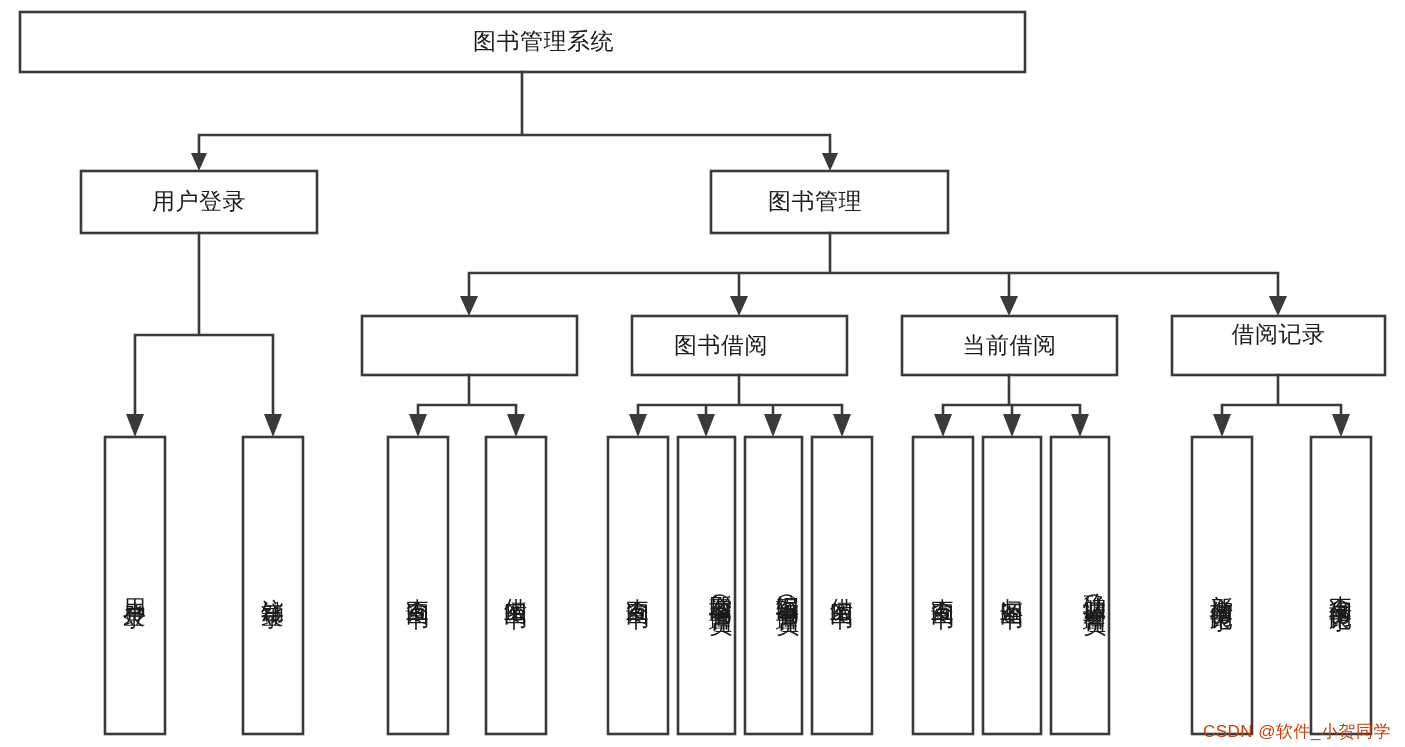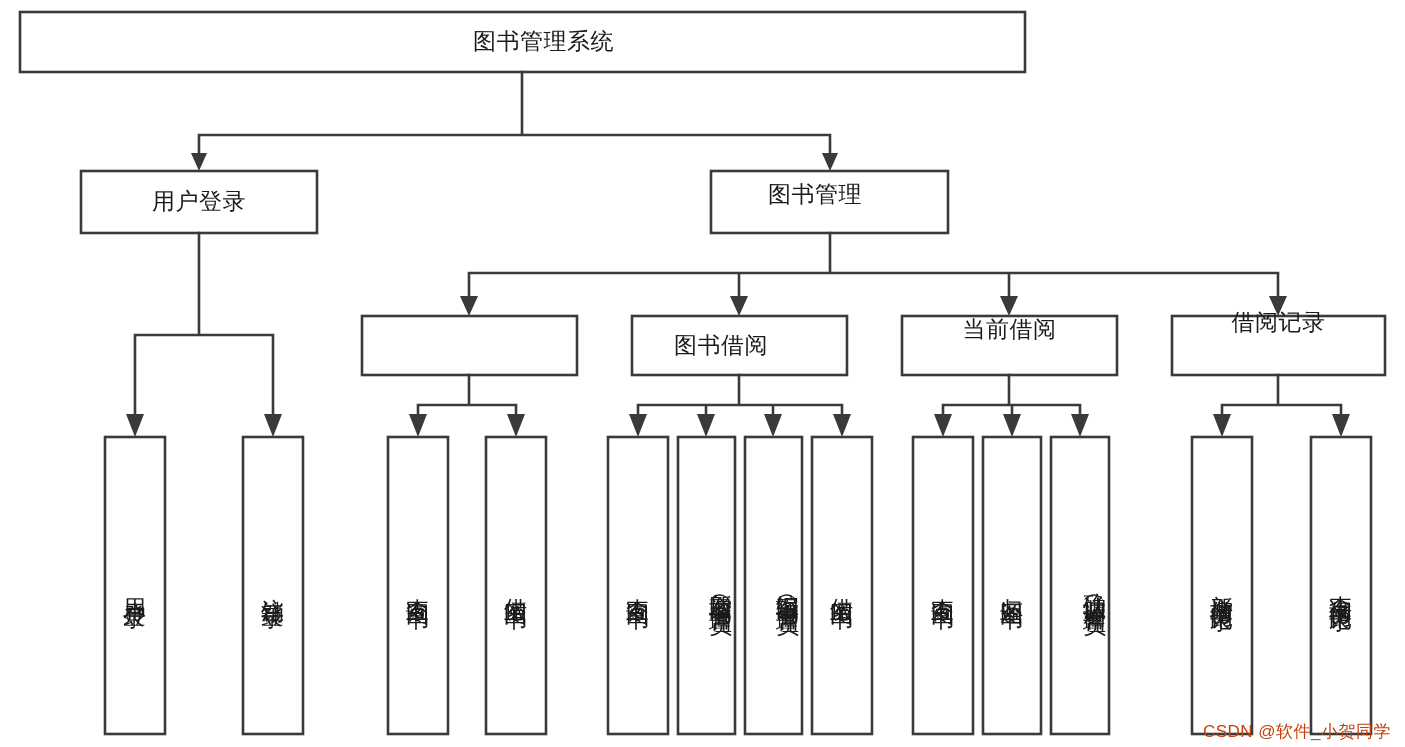--- a/index.html
+++ b/index.html
@@ -148,25 +148,25 @@
 
     <path class="connector" d="M 1278 375 L 1278 405 M 1222 405 L 1341 405 M 1222 405 L 1222 418 M 1341 405 L 1341 418"></path>
     <polygon class="arrow-head" points="1213,414 1231,414 1222,437"></polygon>
     <polygon class="arrow-head" points="1332,414 1350,414 1341,437"></polygon>
 
   </svg>
 
   <div class="node-label-h" style="left:20px; top:12px; width:1005px; height:60px;margin-left:21px;">图书管理系统</div>
 
   <div class="node-label-h" style="left:81px; top:171px; width:236px; height:62px;">用户登录</div>
-  <div class="node-label-h" style="left:711px; top:164px; width:208px; height:62px;">图书管理</div>
+  <div class="node-label-h" style="left:711px; top:171px; width:208px; height:62px;">图书管理</div>
 
   <div class="node-label-h" style="left:632px; top:316px; width:178px; height:59px;">图书借阅</div>
-  <div class="node-label-h" style="left:902px; top:300px; width:215px; height:59px;">当前借阅</div>
-  <div class="node-label-h" style="left:1172px; top:300px; width:213px; height:46px;border-radius:14px;">借阅记录</div>
+  <div class="node-label-h" style="left:902px; top:316px; width:215px; height:59px;">当前借阅</div>
+  <div class="node-label-h" style="left:1172px; top:312px; width:213px; height:46px;border-radius:14px;">借阅记录</div>
 
   <div class="node-label-v centered" style="left:105px; top:437px; width:60px; height:297px;">用户登录</div>
   <div class="node-label-v centered" style="left:243px; top:437px; width:60px; height:297px;">注销登录</div>
 
   <div class="node-label-v centered" style="left:388px; top:437px; width:60px; height:297px;">查询图书</div>
   <div class="node-label-v centered" style="left:486px; top:437px; width:60px; height:297px;">借阅图书</div>
 
   <div class="node-label-v centered" style="left:608px; top:437px; width:60px; height:297px;">查询图书</div>
   <div class="node-label-v" style="left:678px; top:443px; width:57px; height:291px;">新增图书（管理员）</div>
   <div class="node-label-v" style="left:745px; top:443px; width:57px; height:291px;">编辑图书（管理员）</div>

